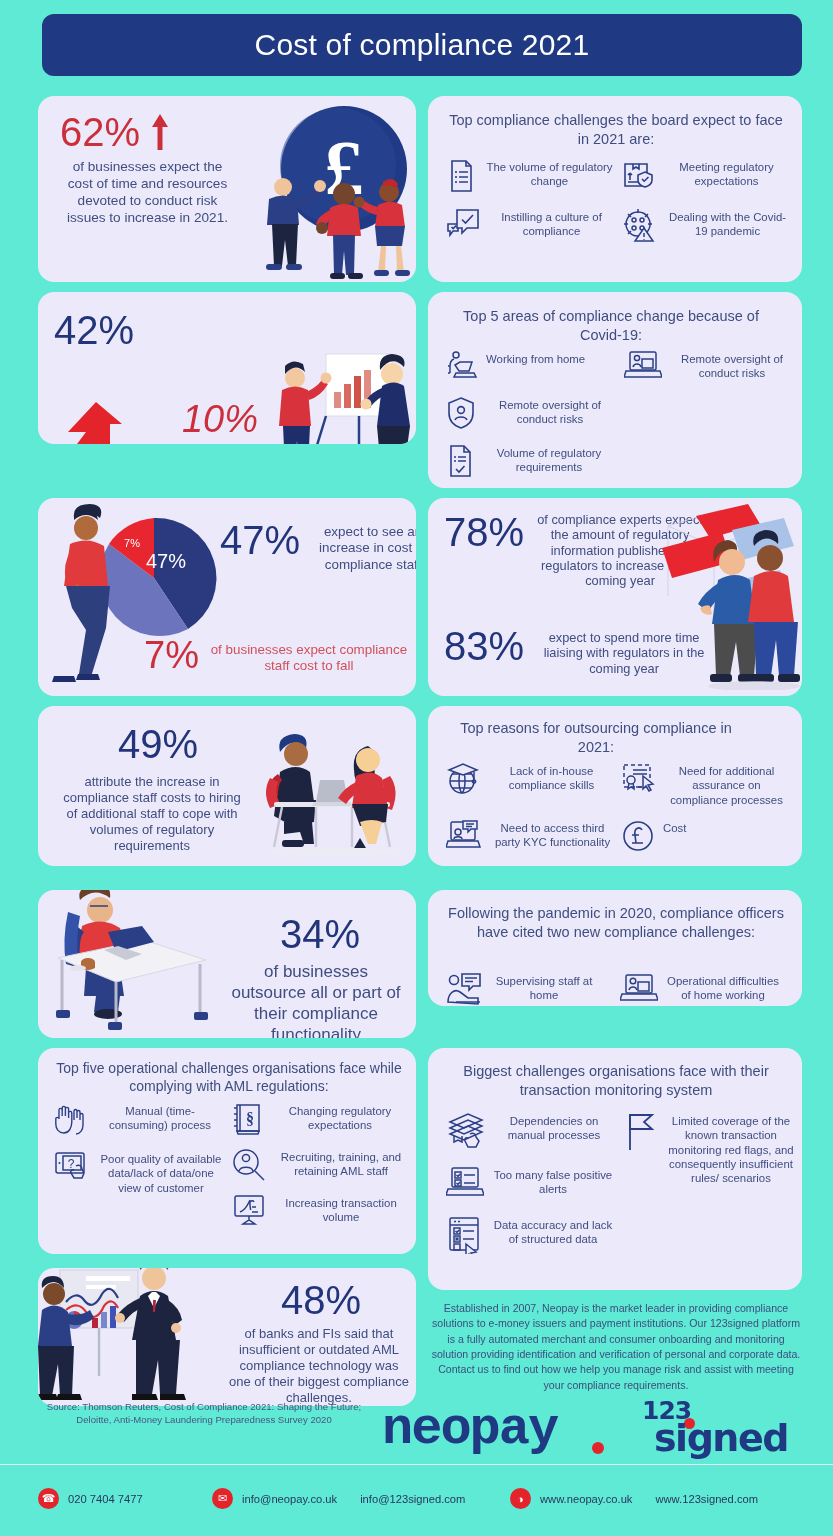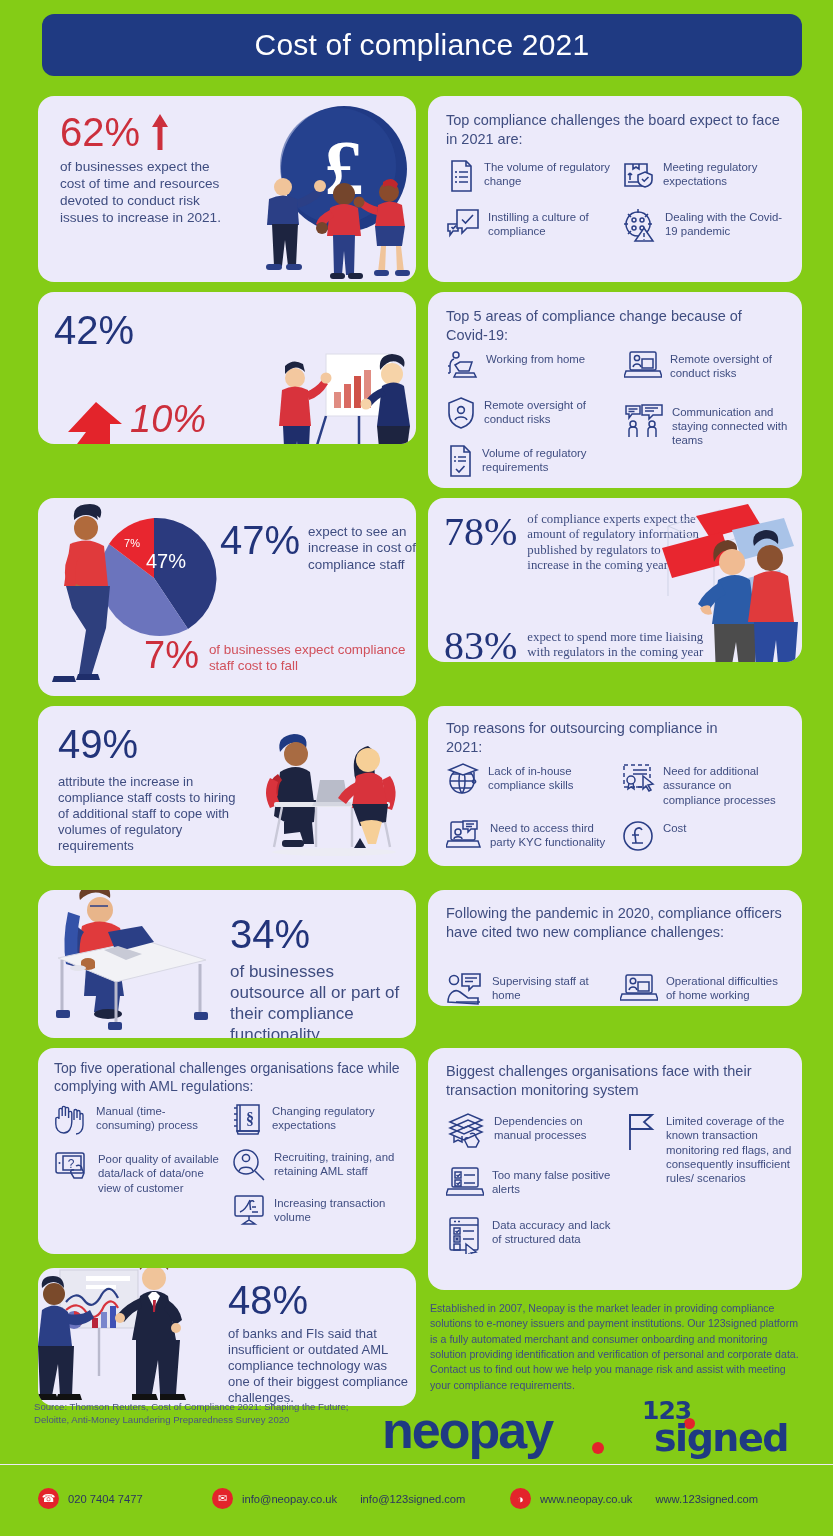--- a/index.html
+++ b/index.html
@@ -2,21 +2,21 @@
 <html><head>
 <meta charset="utf-8">
 <style>
   * { box-sizing: border-box; margin: 0; padding: 0; }
   html, body {
     width: 833px; height: 1536px;
     background: #ffffff;
     font-family: "Liberation Sans", sans-serif;
     overflow: hidden;
   }
-  .page { position: relative; width: 833px; height: 1536px; background:#84cc16; }
+  .page { position: relative; width: 833px; height: 1536px; background:#5eead4;text-align:center; }
 
   
   .header {
     position: absolute; left: 42px; top: 14px;
     width: 760px; height: 62px;
     background: #1f3a82;
     border-radius: 12px;
     display: flex; align-items: center; justify-content: center;
   }
   .header-title {
@@ -57,21 +57,21 @@
     color:#3f4d80; font-size:10.6px; line-height:1.45;
   }
   .source {
     position:absolute; left:34px; top:1401px; width:340px;
     color:#4b5580; font-size:9.6px; line-height:1.35;
   }
   .logos { position:absolute; left:370px; top:1398px; width:440px; height:70px; }
   .logo-neopay {
     position:absolute; left:12px; top:2px;
     font-size:52px; color:#1f3a82; font-weight:700; letter-spacing:-2px;
-    font-family:Liberation Sans, sans-serif;
+    font-family:Liberation Mono, monospace;
   }
   .logo-dot { position:absolute; border-radius:50%; background:#e3242b; }
   .logo-123 {
     position:absolute; left:272px; top:-2px; font-size:25px; color:#1f3a82;
     font-weight:700; font-family:"DejaVu Sans", sans-serif; letter-spacing:-1px;
   }
   .logo-signed {
     position:absolute; left:284px; top:18px; font-size:38px; color:#1f3a82;
     font-weight:700; font-family:"DejaVu Sans", sans-serif; letter-spacing:-1.5px;
   }
@@ -296,35 +296,20 @@
           <svg width="38" height="30" viewBox="0 0 38 30" fill="none" stroke="#2b3f86" stroke-width="1.5">
             <rect x="6" y="2" width="26" height="18" rx="1.5"></rect>
             <circle cx="13" cy="8" r="2.6"></circle>
               <path d="M9 17c1-4 7-4 8 0"></path>
             <path d="M18 9h11v9H18z"></path>
               <path d="M2 21h34l2 6H0z" fill="#eceafa"></path>
           </svg>
         </span>
 
         <span class="ico-label">Remote oversight of conduct risks</span>
-      </div>
-      <div class="ico-row">
-        <span class="ico">
-          <svg width="40" height="36" viewBox="0 0 40 36" fill="none" stroke="#2b3f86" stroke-width="1.5">
-            <path d="M2 3h14v8H8l-3 4v-4H2z" fill="#eceafa"></path>
-              <path d="M4.5 6h9M4.5 8.5h6"></path>
-            <path d="M18 2h20v10h-9l-4 4v-4h-7z" fill="#eceafa"></path>
-              <path d="M21 5h13M21 8h9"></path>
-            <circle cx="9" cy="21" r="3"></circle>
-              <path d="M5 34v-7c0-2 2-3 4-3s4 1 4 3v7"></path>
-            <circle cx="28" cy="21" r="3"></circle>
-              <path d="M24 34v-7c0-2 2-3 4-3s4 1 4 3v7"></path>
-          </svg>
-        </span>
-        <span class="ico-label">Communication and staying connected with teams</span>
       </div>
     </div>
   </div>
 
   <div class="card lcol" style="top:498px; height:198px;">
 
     <span class="ico" style="position:absolute;left:50px;top:14px;">
       <svg width="132" height="132" viewBox="0 0 132 132">
 
         <path d="M66 66 L66 6 A60 60 0 0 1 100 117 Z" fill="#2b3a7e"></path>
@@ -353,21 +338,21 @@
     <div style="position:absolute;left:182px;top:22px;display:flex;gap:8px;">
       <div class="pct pct-navy" style="font-size:40px;">47%</div>
       <div class="body-navy" style="width:130px;font-size:13.4px;padding-top:4px;">expect to see an increase in cost of compliance staff</div>
     </div>
     <div style="position:absolute;left:106px;top:138px;display:flex;gap:10px;align-items:flex-start;">
       <div class="pct pct-red" style="font-size:38px;">7%</div>
       <div class="body-red" style="width:200px;padding-top:6px;">of businesses expect compliance staff cost to fall</div>
     </div>
   </div>
 
-  <div class="card rcol" style="top:498px; height:164px;font-family:Liberation Serif, serif;">
+  <div class="card rcol" style="top:498px; height:198px;">
     <div style="position:absolute;left:16px;top:14px;display:flex;gap:10px;">
       <div class="pct pct-navy" style="font-size:40px;">78%</div>
       <div class="body-navy" style="width:172px;font-size:12.8px;line-height:1.2;">of compliance experts expect the amount of regulatory information published by regulators to increase in the coming year</div>
     </div>
     <div style="position:absolute;left:16px;top:128px;display:flex;gap:10px;align-items:flex-start;">
       <div class="pct pct-navy" style="font-size:40px;">83%</div>
       <div class="body-navy" style="width:180px;font-size:12.8px;line-height:1.2;padding-top:4px;">expect to spend more time liaising with regulators in the coming year</div>
     </div>
     <span class="ico" style="position:absolute;left:228px;top:6px;">
       <svg width="148" height="186" viewBox="0 0 148 186">

